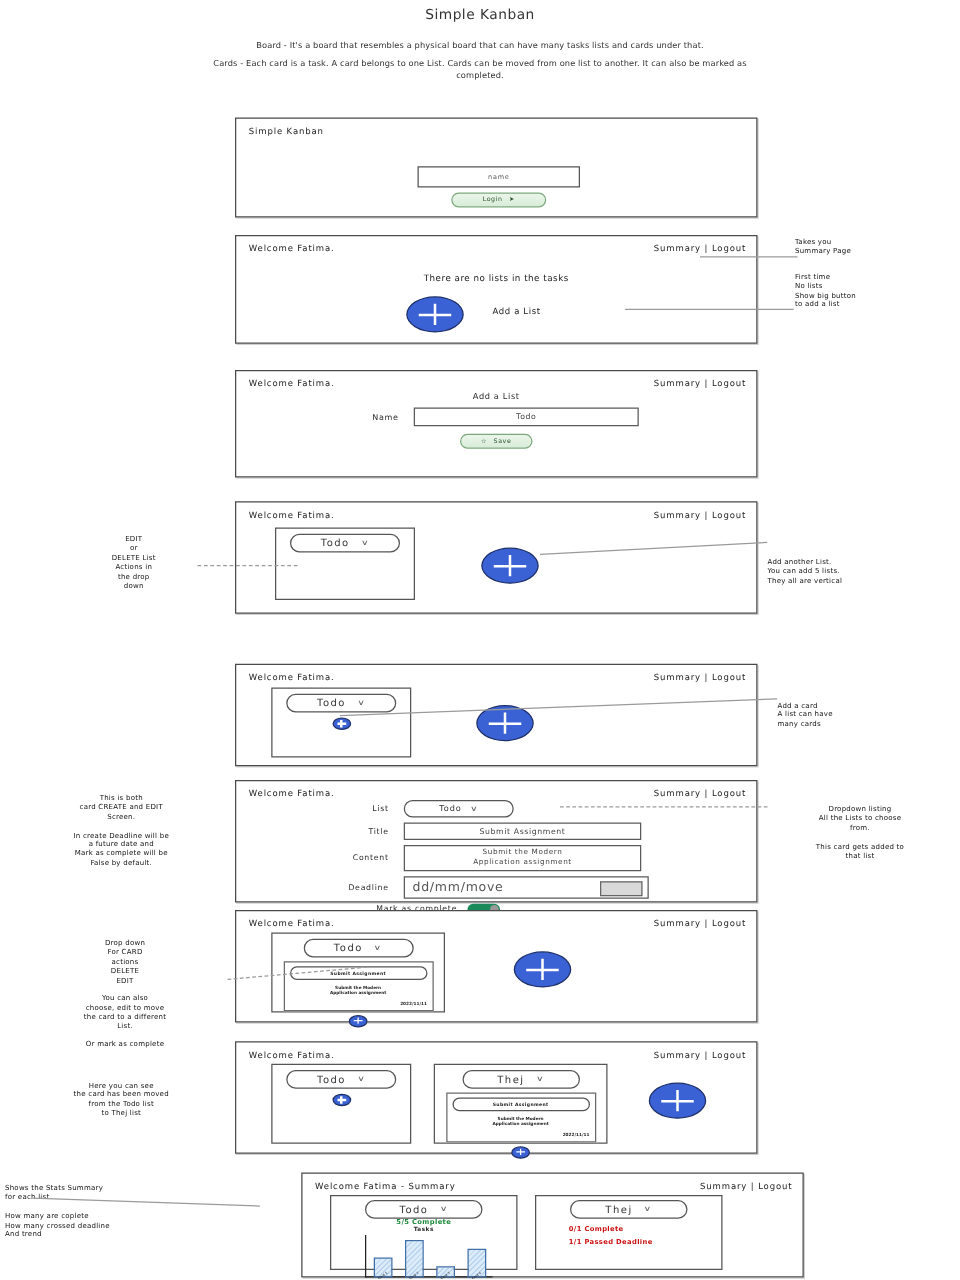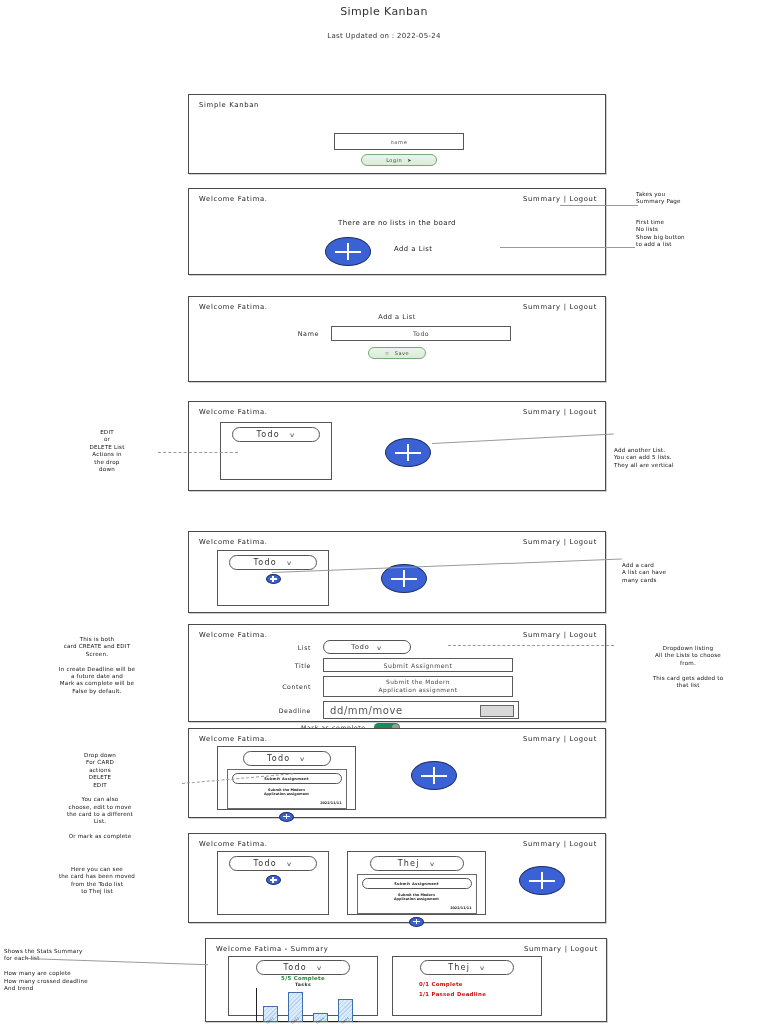--- a/index.html
+++ b/index.html
@@ -160,21 +160,22 @@
   .leader{position:absolute;height:0;border-top:1px solid #9a9a9a;transform-origin:left center;}
   .leader.dash{border-top:1px dashed #9a9a9a;}
 </style>
 </head>
 <body>
 
 <div class="page">
 
   <div class="doc-title">Simple Kanban</div>
   <div class="intro">
-    <p class="updated">Last Updated on : 2022-05-24</p>
+    <p>Board - It's a board that resembles a physical board that can have many tasks lists and cards under that.</p>
+    <p>Cards - Each card is a task. A card belongs to one List. Cards can be moved from one list to another. It can also be marked as completed.</p>
   </div>
 
   <div class="screen" style="top:94px;height:78px;">
     <div class="topbar">
       <div class="welcome">Simple Kanban</div>
     </div>
     <div class="login-body">
       <div class="login-input">name</div>
       <div class="btn-green login-btn">
         <span>Login</span>
@@ -182,21 +183,21 @@
       </div>
     </div>
   </div>
 
   <div class="screen" style="top:188px;height:85px;">
     <div class="topbar">
       <div class="welcome">Welcome Fatima.</div>
       <div class="navlinks">Summary | Logout</div>
     </div>
     <div class="empty-body">
-      <div class="nolists">There are no lists in the board</div>
+      <div class="nolists">There are no lists in the tasks</div>
       <div class="bigplus" style="left:136px;top:34px;"></div>
       <div class="addlist-label" style="left:205px;top:42px;">Add a List</div>
     </div>
   </div>
   <div class="note l" style="left:636px;top:191px;white-space:pre;">Takes you
 Summary Page</div>
   <div class="note l" style="left:636px;top:219px;white-space:pre;">First time
 No lists
 Show big button
 to add a list</div>
@@ -387,21 +388,21 @@
         <div class="miniplus" style="margin:3px auto 0;"></div>
       </div>
       <div class="bigplus" style="left:330px;top:18px;"></div>
     </div>
   </div>
   <div class="note c" style="left:8px;top:866px;width:178px;white-space:pre-line;">Here you can see
 the card has been moved
 from the Todo list
 to Thej list</div>
 
-  <div class="screen wide" style="top:938px;height:82px;">
+  <div class="screen wide" style="top:938px;height:82px;margin-left:36px;">
     <div class="topbar">
       <div class="welcome">Welcome Fatima - Summary</div>
       <div class="navlinks">Summary | Logout</div>
     </div>
     <div class="board-body" style="height:64px;">
 
       <div class="sum-col" style="left:22px;top:3px;width:148px;height:58px;">
         <div class="listpill" style="width:92px;height:13px;margin:3px auto 0;">
           <span>Todo</span>
           <span class="chev">∨</span>

